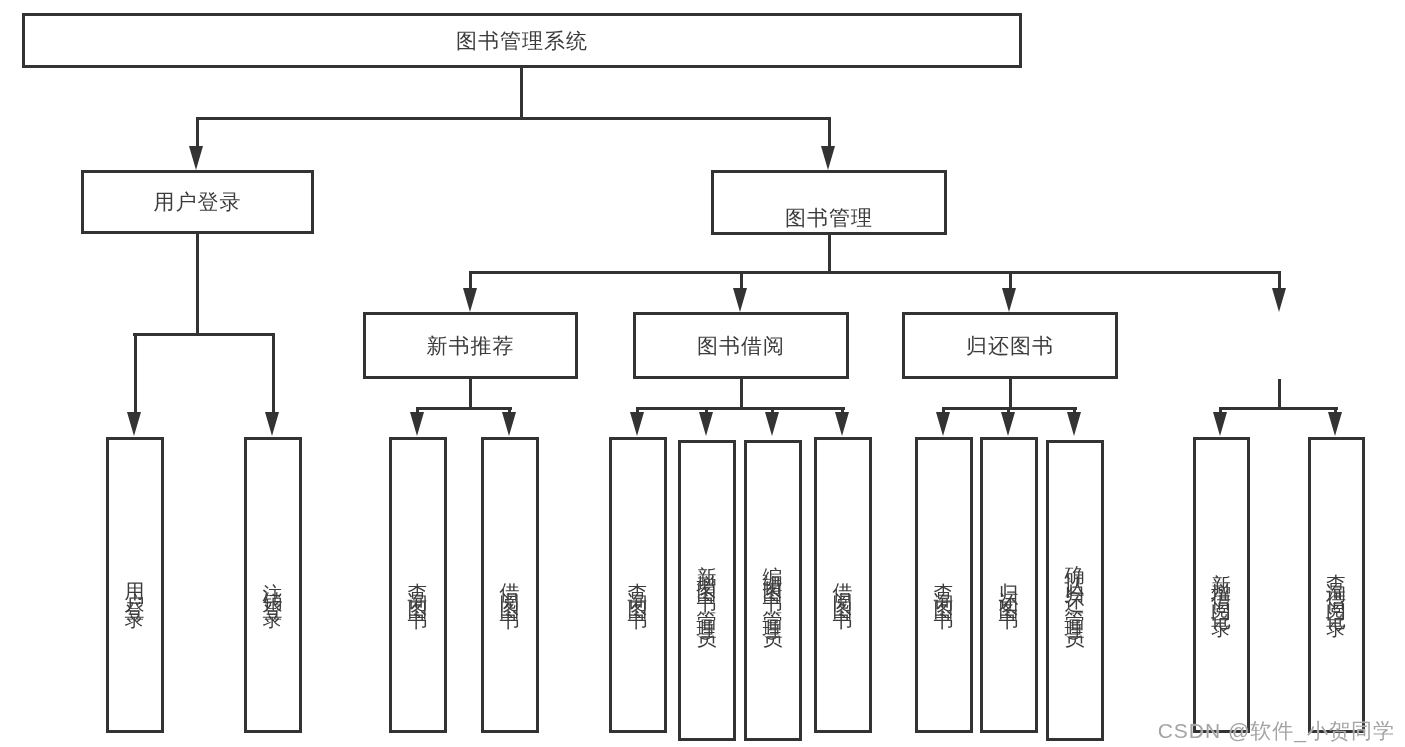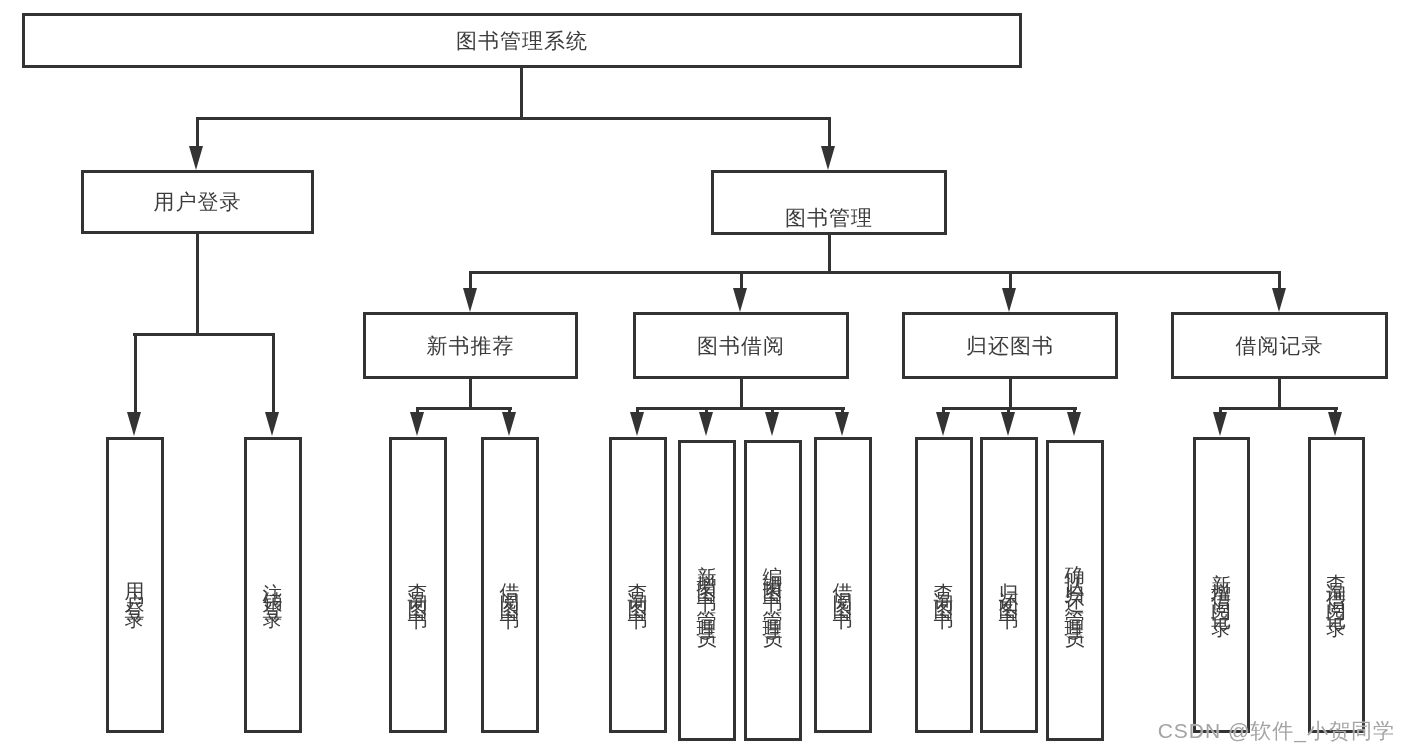--- a/index.html
+++ b/index.html
@@ -205,23 +205,20 @@
   </div>
   <div class="box" id="n-rec">
     <span>新书推荐</span>
   </div>
   <div class="box" id="n-borrow">
     <span>图书借阅</span>
   </div>
   <div class="box" id="n-current">
     <span>归还图书</span>
   </div>
-  <div class="box" id="n-record">
-    <span>借阅记录</span>
-  </div>
 
   <div class="vbox" id="n-login-user">
     <span>用户登录</span>
   </div>
   <div class="vbox" id="n-login-logout">
     <span>注销登录</span>
   </div>
   <div class="vbox" id="n-rec-query">
     <span>查询图书</span>
   </div>

